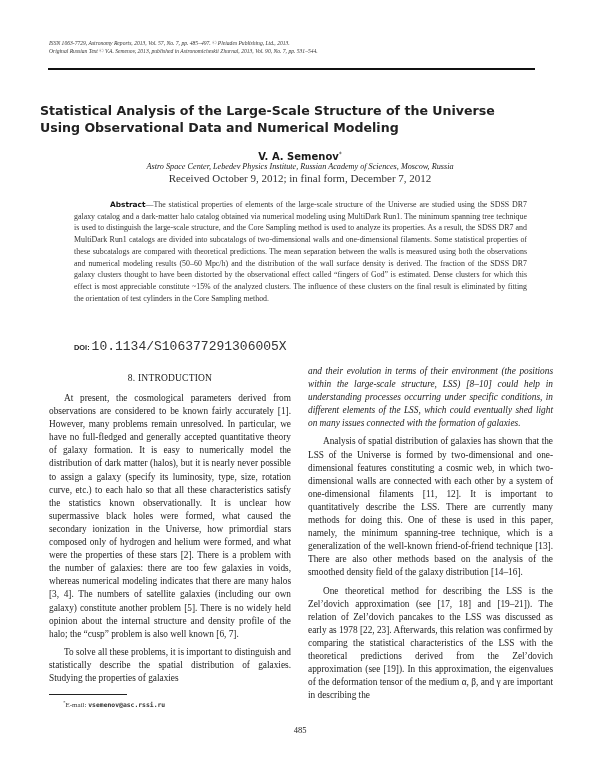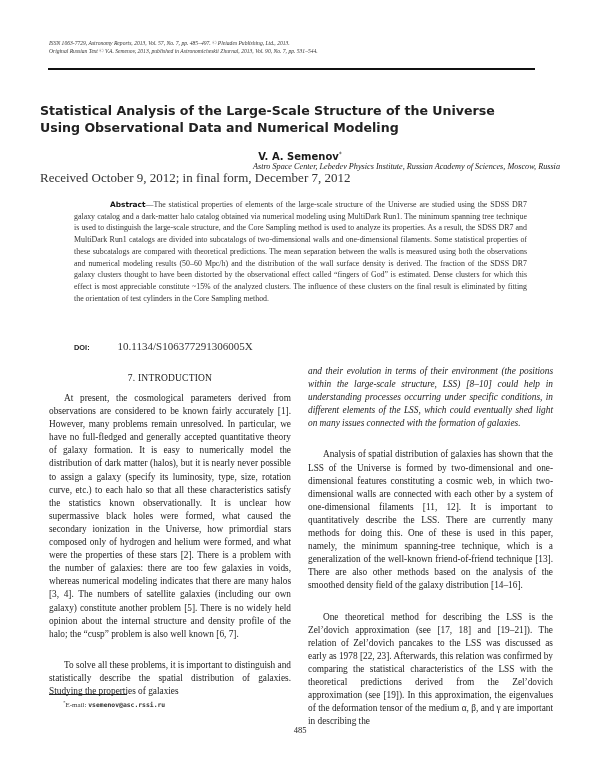--- a/index.html
+++ b/index.html
@@ -21,49 +21,49 @@
     position: absolute; left: 40px; top: 102px; width: 520px;
     text-align: left; font-family: "DejaVu Sans", sans-serif; font-weight: bold;
     font-size: 12.6px; line-height: 17px; color: #222;
   }
   .author {
     position: absolute; left: 40px; top: 148px; width: 520px; text-align: center;
     font-family: "DejaVu Sans", sans-serif; font-weight: bold; font-size: 10px; line-height: 12px;
   }
   .author sup { font-size: 6px; font-weight: normal; }
   .affiliation {
-    position: absolute; left: 40px; top: 162px; width: 520px; text-align: right;
+    position: absolute; left: 40px; top: 162px; width: 520px; text-align: center;
     font-style: italic; font-size: 8.2px; line-height: 10px;
   }
   .received {
-    position: absolute; left: 40px; top: 173px; width: 520px; 
-    font-size: 13px; line-height: 10px; color: #333;
+    position: absolute; left: 40px; top: 173px; width: 520px; text-align: center;
+    font-size: 11px; line-height: 10px; color: #333;
   }
   .abstract {
     position: absolute; left: 74px; top: 199px; width: 453px;
     font-size: 7.9px; line-height: 11.7px; text-align: justify; color: #333;
   }
   .abstract b { font-family: "DejaVu Sans", sans-serif; font-size: 7.4px; color: #111; margin-left: 36px; }
   .doi {
     position: absolute; left: 74px; top: 341px; font-size: 8px; line-height: 11px;
   }
   .doi b { font-family: Liberation Sans, sans-serif; font-size: 7.4px; }
-  .doi span.mono { font-family: Liberation Serif, serif; font-size: 11px; color: #333; margin-left: 26px; }
+  .doi span.mono { font-family: Liberation Mono, monospace; font-size: 13px; color: #333; }
   .col {
     position: absolute; top: 372px; width: 242px;
     font-size: 9.3px; line-height: 13.1px; text-align: justify; color: #222;
   }
   .col-left { left: 49px; }
   .col-right { left: 308px; top: 365px; width: 245px; }
   .section-heading {
     text-align: center; font-size: 9.5px; line-height: 13px; margin: 0 0 7px 0; letter-spacing: 0.2px;
   }
   .col p { margin: 0; text-indent: 15px; }
   .col p.noindent { text-indent: 0; font-style: italic; }
-  .col p + p { margin-top: 18px; }
+  .col p + p { margin-top: 5px; }
   .foot-rule {
     position: absolute; left: 49px; top: 694px; width: 78px; height: 1px; background: #222;
   }
   .footnote {
     position: absolute; left: 63px; top: 698px; font-size: 7px; line-height: 10px; color: #333;
   }
   .footnote sup { font-size: 5px; }
   .footnote .mono { font-family: "DejaVu Sans Mono", monospace; font-size: 6.4px; font-weight: bold; }
   .page-number {
     position: absolute; left: 0; width: 600px; top: 725px; text-align: center;
@@ -86,21 +86,21 @@
 
 <div class="author"><span>V. A. Semenov</span><sup>*</sup></div>
 <div class="affiliation">Astro Space Center, Lebedev Physics Institute, Russian Academy of Sciences, Moscow, Russia</div>
 <div class="received">Received October 9, 2012; in final form, December 7, 2012</div>
 
 <div class="abstract"><b>Abstract</b><span>—</span><span>The statistical properties of elements of the large-scale structure of the Universe are studied using the SDSS DR7 galaxy catalog and a dark-matter halo catalog obtained via numerical modeling using MultiDark Run1. The minimum spanning tree technique is used to distinguish the large-scale structure, and the Core Sampling method is used to analyze its properties. As a result, the SDSS DR7 and MultiDark Run1 catalogs are divided into subcatalogs of two-dimensional walls and one-dimensional filaments. Some statistical properties of these subcatalogs are compared with theoretical predictions. The mean separation between the walls is measured using both the observations and numerical modeling results (50–60 Mpc/h) and the distribution of the wall surface density is derived. The fraction of the SDSS DR7 galaxy clusters thought to have been distorted by the observational effect called “fingers of God” is estimated. Dense clusters for which this effect is most appreciable constitute ~15% of the analyzed clusters. The influence of these clusters on the final result is eliminated by fitting the orientation of test cylinders in the Core Sampling method.</span></div>
 
 <div class="doi"><b>DOI:</b> <span class="mono">10.1134/S106377291306005X</span></div>
 
 <div class="col col-left">
-  <div class="section-heading">7. INTRODUCTION</div>
+  <div class="section-heading">8. INTRODUCTION</div>
   <p>At present, the cosmological parameters derived from observations are considered to be known fairly accurately [1]. However, many problems remain unresolved. In particular, we have no full-fledged and generally accepted quantitative theory of galaxy formation. It is easy to numerically model the distribution of dark matter (halos), but it is nearly never possible to assign a galaxy (specify its luminosity, type, size, rotation curve, etc.) to each halo so that all these characteristics satisfy the statistics known observationally. It is unclear how supermassive black holes were formed, what caused the secondary ionization in the Universe, how primordial stars composed only of hydrogen and helium were formed, and what were the properties of these stars [2]. There is a problem with the number of galaxies: there are too few galaxies in voids, whereas numerical modeling indicates that there are many halos [3, 4]. The numbers of satellite galaxies (including our own galaxy) constitute another problem [5]. There is no widely held opinion about the internal structure and density profile of the halo; the “cusp” problem is also well known [6, 7].</p>
   <p>To solve all these problems, it is important to distinguish and statistically describe the spatial distribution of galaxies. Studying the properties of galaxies</p>
 </div>
 
 <div class="col col-right">
   <p class="noindent">and their evolution in terms of their environment (the positions within the large-scale structure, LSS) [8–10] could help in understanding processes occurring under specific conditions, in different elements of the LSS, which could eventually shed light on many issues connected with the formation of galaxies.</p>
   <p>Analysis of spatial distribution of galaxies has shown that the LSS of the Universe is formed by two-dimensional and one-dimensional features constituting a cosmic web, in which two-dimensional walls are connected with each other by a system of one-dimensional filaments [11, 12]. It is important to quantitatively describe the LSS. There are currently many methods for doing this. One of these is used in this paper, namely, the minimum spanning-tree technique, which is a generalization of the well-known friend-of-friend technique [13]. There are also other methods based on the analysis of the smoothed density field of the galaxy distribution [14–16].</p>
   <p>One theoretical method for describing the LSS is the Zel’dovich approximation (see [17, 18] and [19–21]). The relation of Zel’dovich pancakes to the LSS was discussed as early as 1978 [22, 23]. Afterwards, this relation was confirmed by comparing the statistical characteristics of the LSS with the theoretical predictions derived from the Zel’dovich approximation (see [19]). In this approximation, the eigenvalues of the deformation tensor of the medium α, β, and γ are important in describing the</p>
 </div>
 

